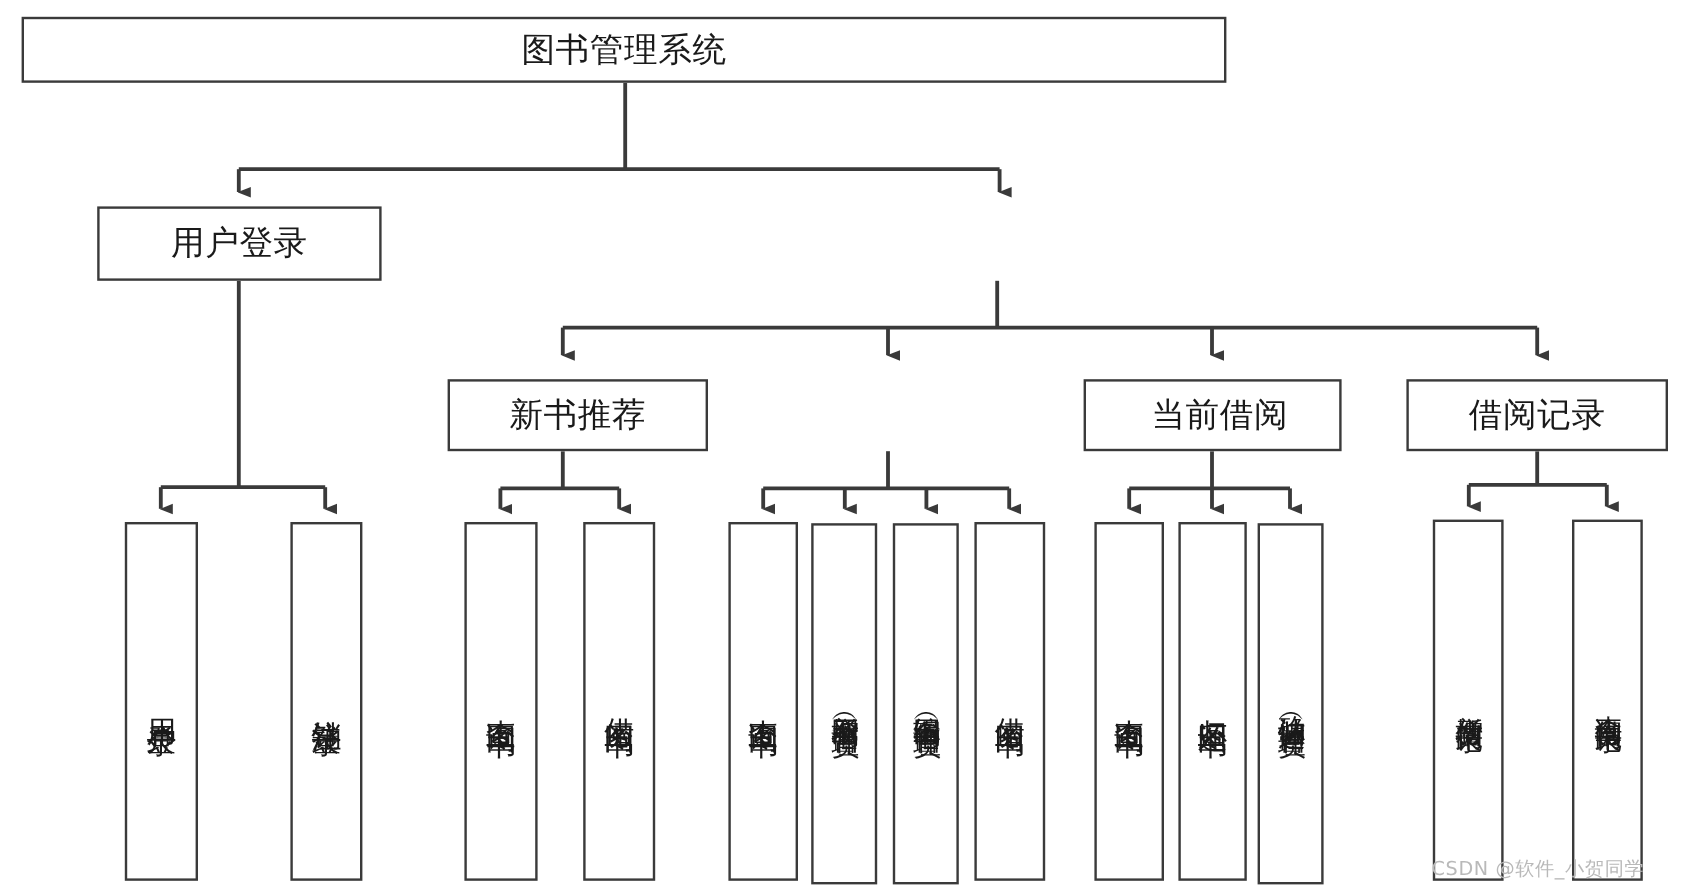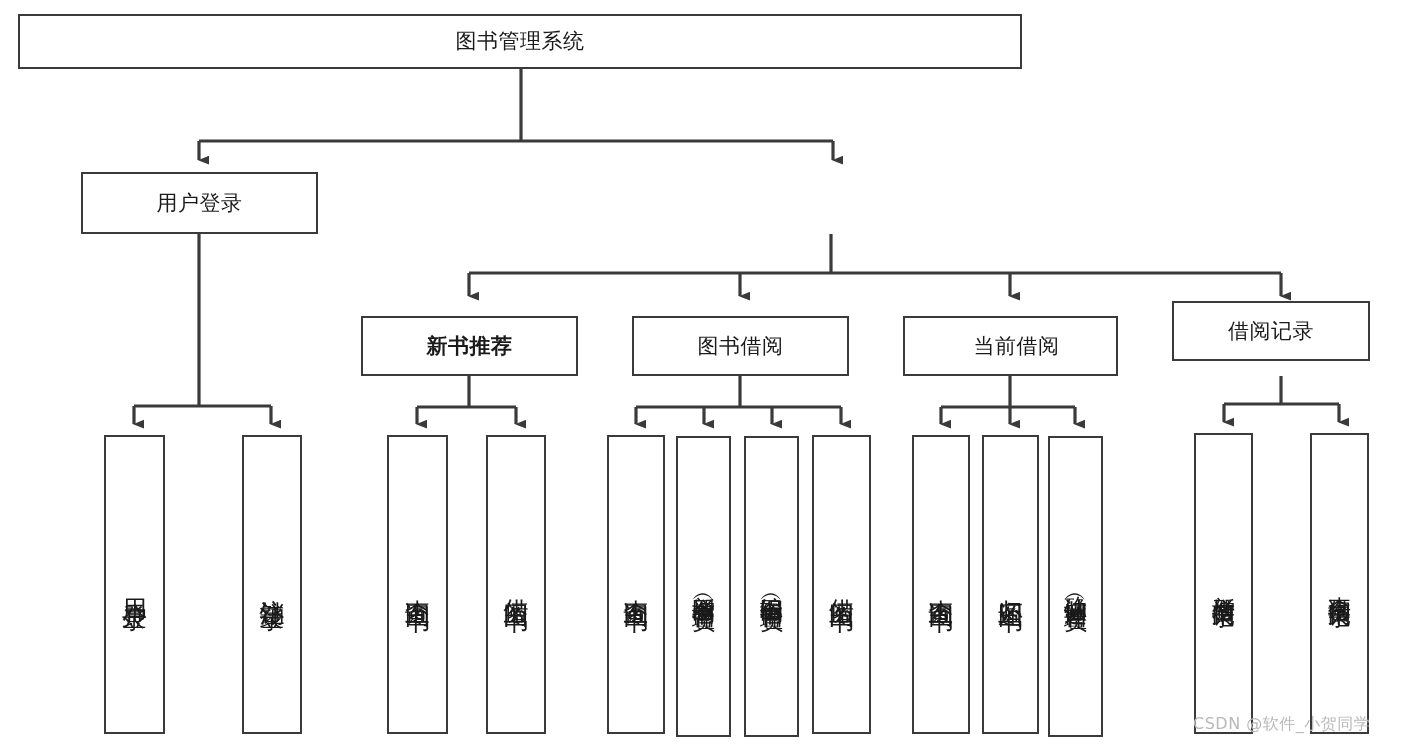--- a/index.html
+++ b/index.html
@@ -35,21 +35,21 @@
     color: #1a1a1a;
   }
   .node .label {
     display: block;
     text-align: center;
     line-height: 1.18;
     white-space: nowrap;
   }
   
   .h-node .label {
-    font-size: 21px;
+    font-size: 28px;
     letter-spacing: 0.5px;
   }
   
   .v-node .label {
     writing-mode: vertical-rl;
     text-orientation: upright;
     font-size: 25px;
     letter-spacing: 3px;
     line-height: 1;
   }
@@ -124,33 +124,30 @@
 
   <div class="node h-node" style="left:18px; top:14px; width:1004px; height:55px;">
     <span class="label">图书管理系统</span>
   </div>
 
   <div class="node h-node" style="left:81px; top:172px; width:237px; height:62px;">
     <span class="label">用户登录</span>
   </div>
 
 
-  <div class="node h-node" style="left:361px; top:316px; width:217px; height:60px;font-weight:bold;">
+  <div class="node h-node" style="left:373px; top:316px; width:217px; height:60px;">
     <span class="label">新书推荐</span>
   </div>
 
-  <div class="node h-node" style="left:632px; top:316px; width:217px; height:60px;">
-    <span class="label">图书借阅</span>
-  </div>
 
   <div class="node h-node" style="left:903px; top:316px; width:215px; height:60px;padding-left:12px;">
     <span class="label">当前借阅</span>
   </div>
 
-  <div class="node h-node" style="left:1172px; top:301px; width:198px; height:60px;">
+  <div class="node h-node" style="left:1172px; top:316px; width:218px; height:60px;">
     <span class="label">借阅记录</span>
   </div>
 
   <div class="node v-node" style="left:104px; top:435px; width:61px; height:299px;">
     <span class="label">用户登录</span>
   </div>
 
   <div class="node v-node" style="left:242px; top:435px; width:60px; height:299px;">
     <span class="label">注销登录</span>
   </div>

